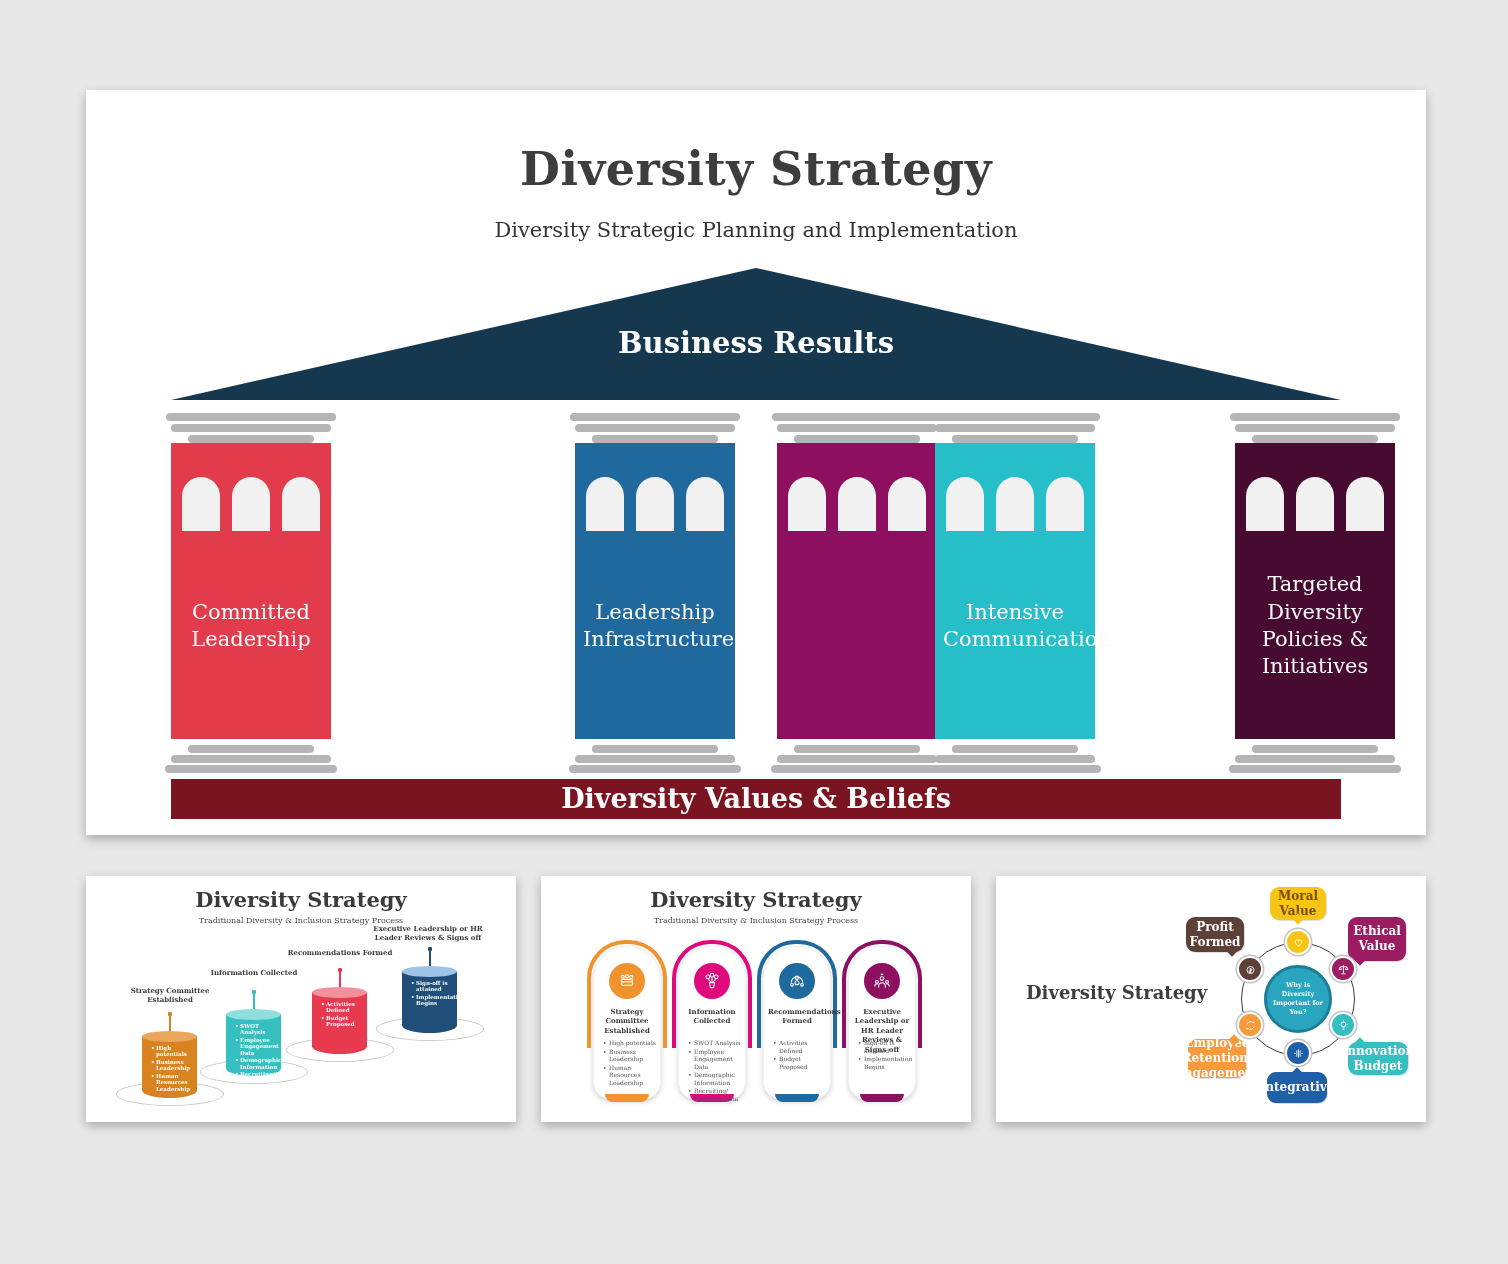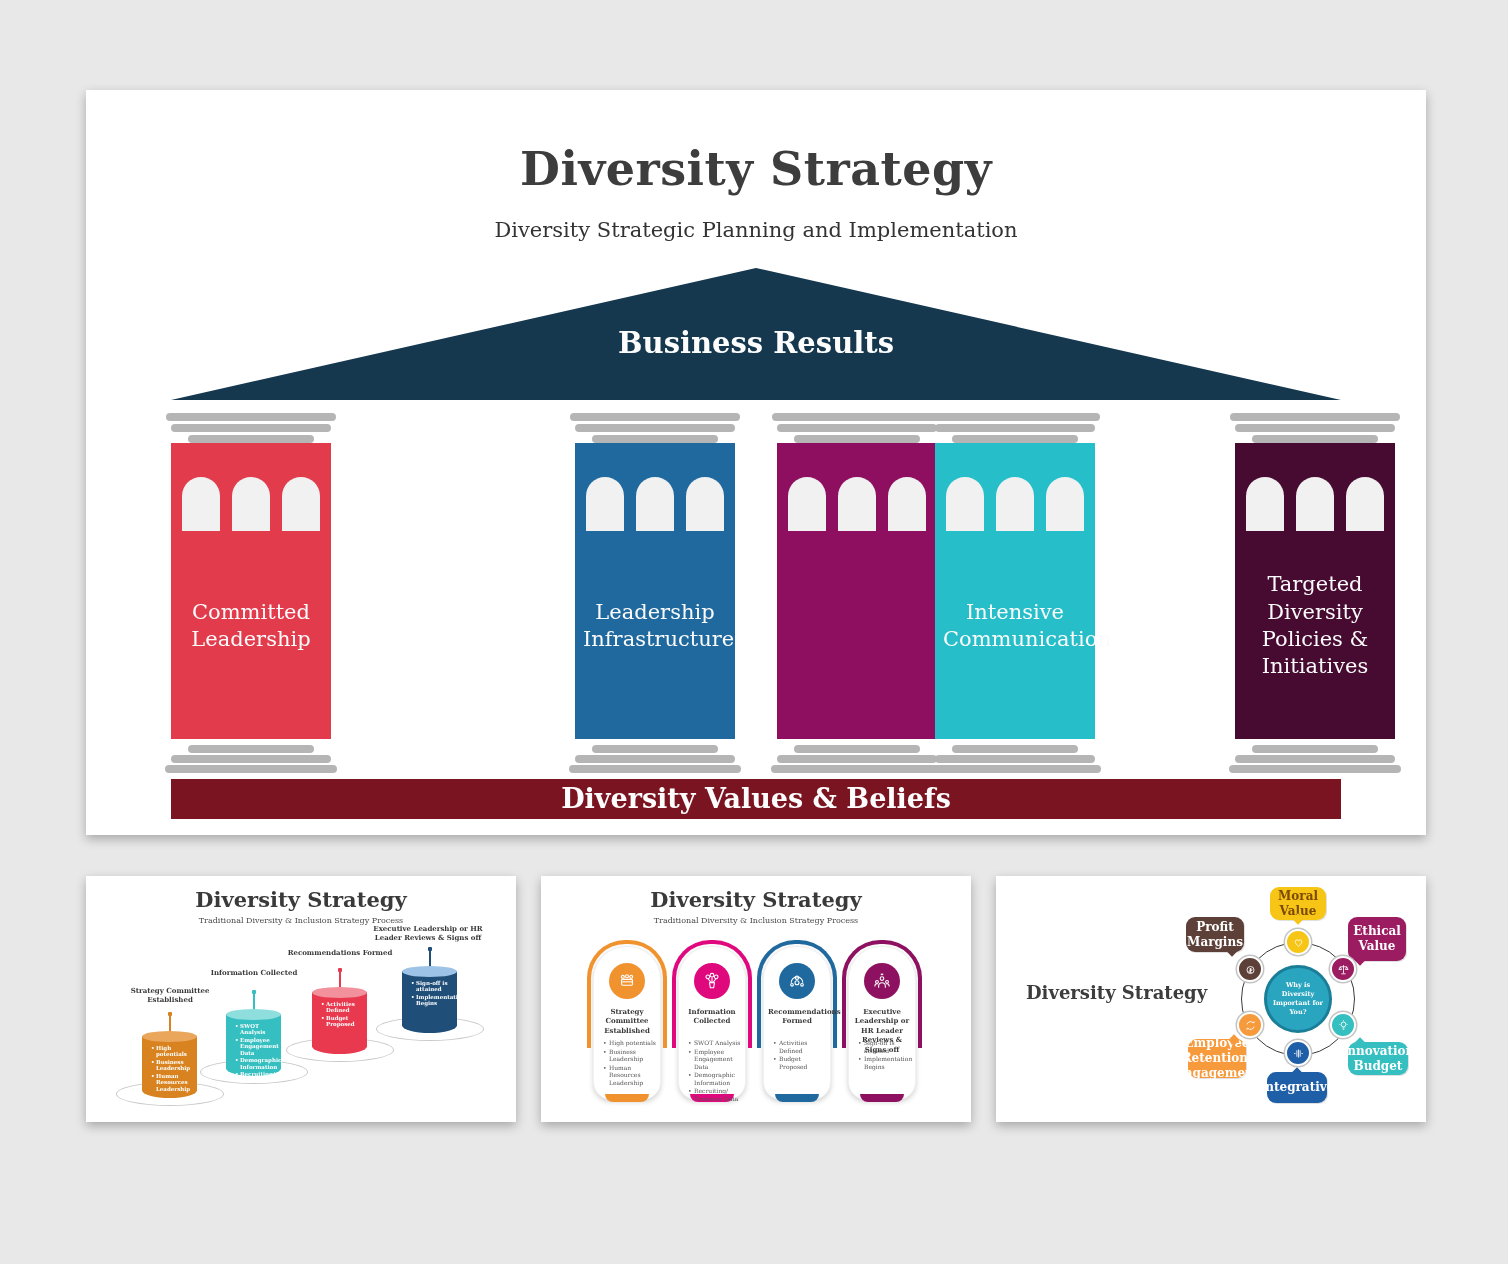--- a/index.html
+++ b/index.html
@@ -384,14 +384,14 @@
       <circle cx="12" cy="13" r="6.5"></circle>
         <path d="M12 9.5v7M10 11h3.2a1.6 1.6 0 0 1 0 3.2H10.8a1.6 1.6 0 0 0 0 3.2H14"></path>
     </svg>
   </div>
 
   <div class="bub b0" style="--c: #f7c515; --tc: #7c4a03;">Moral Value</div>
   <div class="bub b1" style="--c: #9c1c62; --tc: #ffffff;">Ethical Value</div>
   <div class="bub b2" style="--c: #35bfc0; --tc: #ffffff;">Innovation Budget</div>
   <div class="bub b3" style="--c: #1f5fa7; --tc: #ffffff;">Integrative</div>
   <div class="bub b4" style="--c: #f79a3c; --tc: #ffffff;">Employee Retention/ Engagement</div>
-  <div class="bub b5" style="--c: #5d4037; --tc: #ffffff;">Profit Margins</div>
+  <div class="bub b5" style="--c: #5d4037; --tc: #ffffff;">Profit Formed</div>
 </div>
 
 </body></html>

